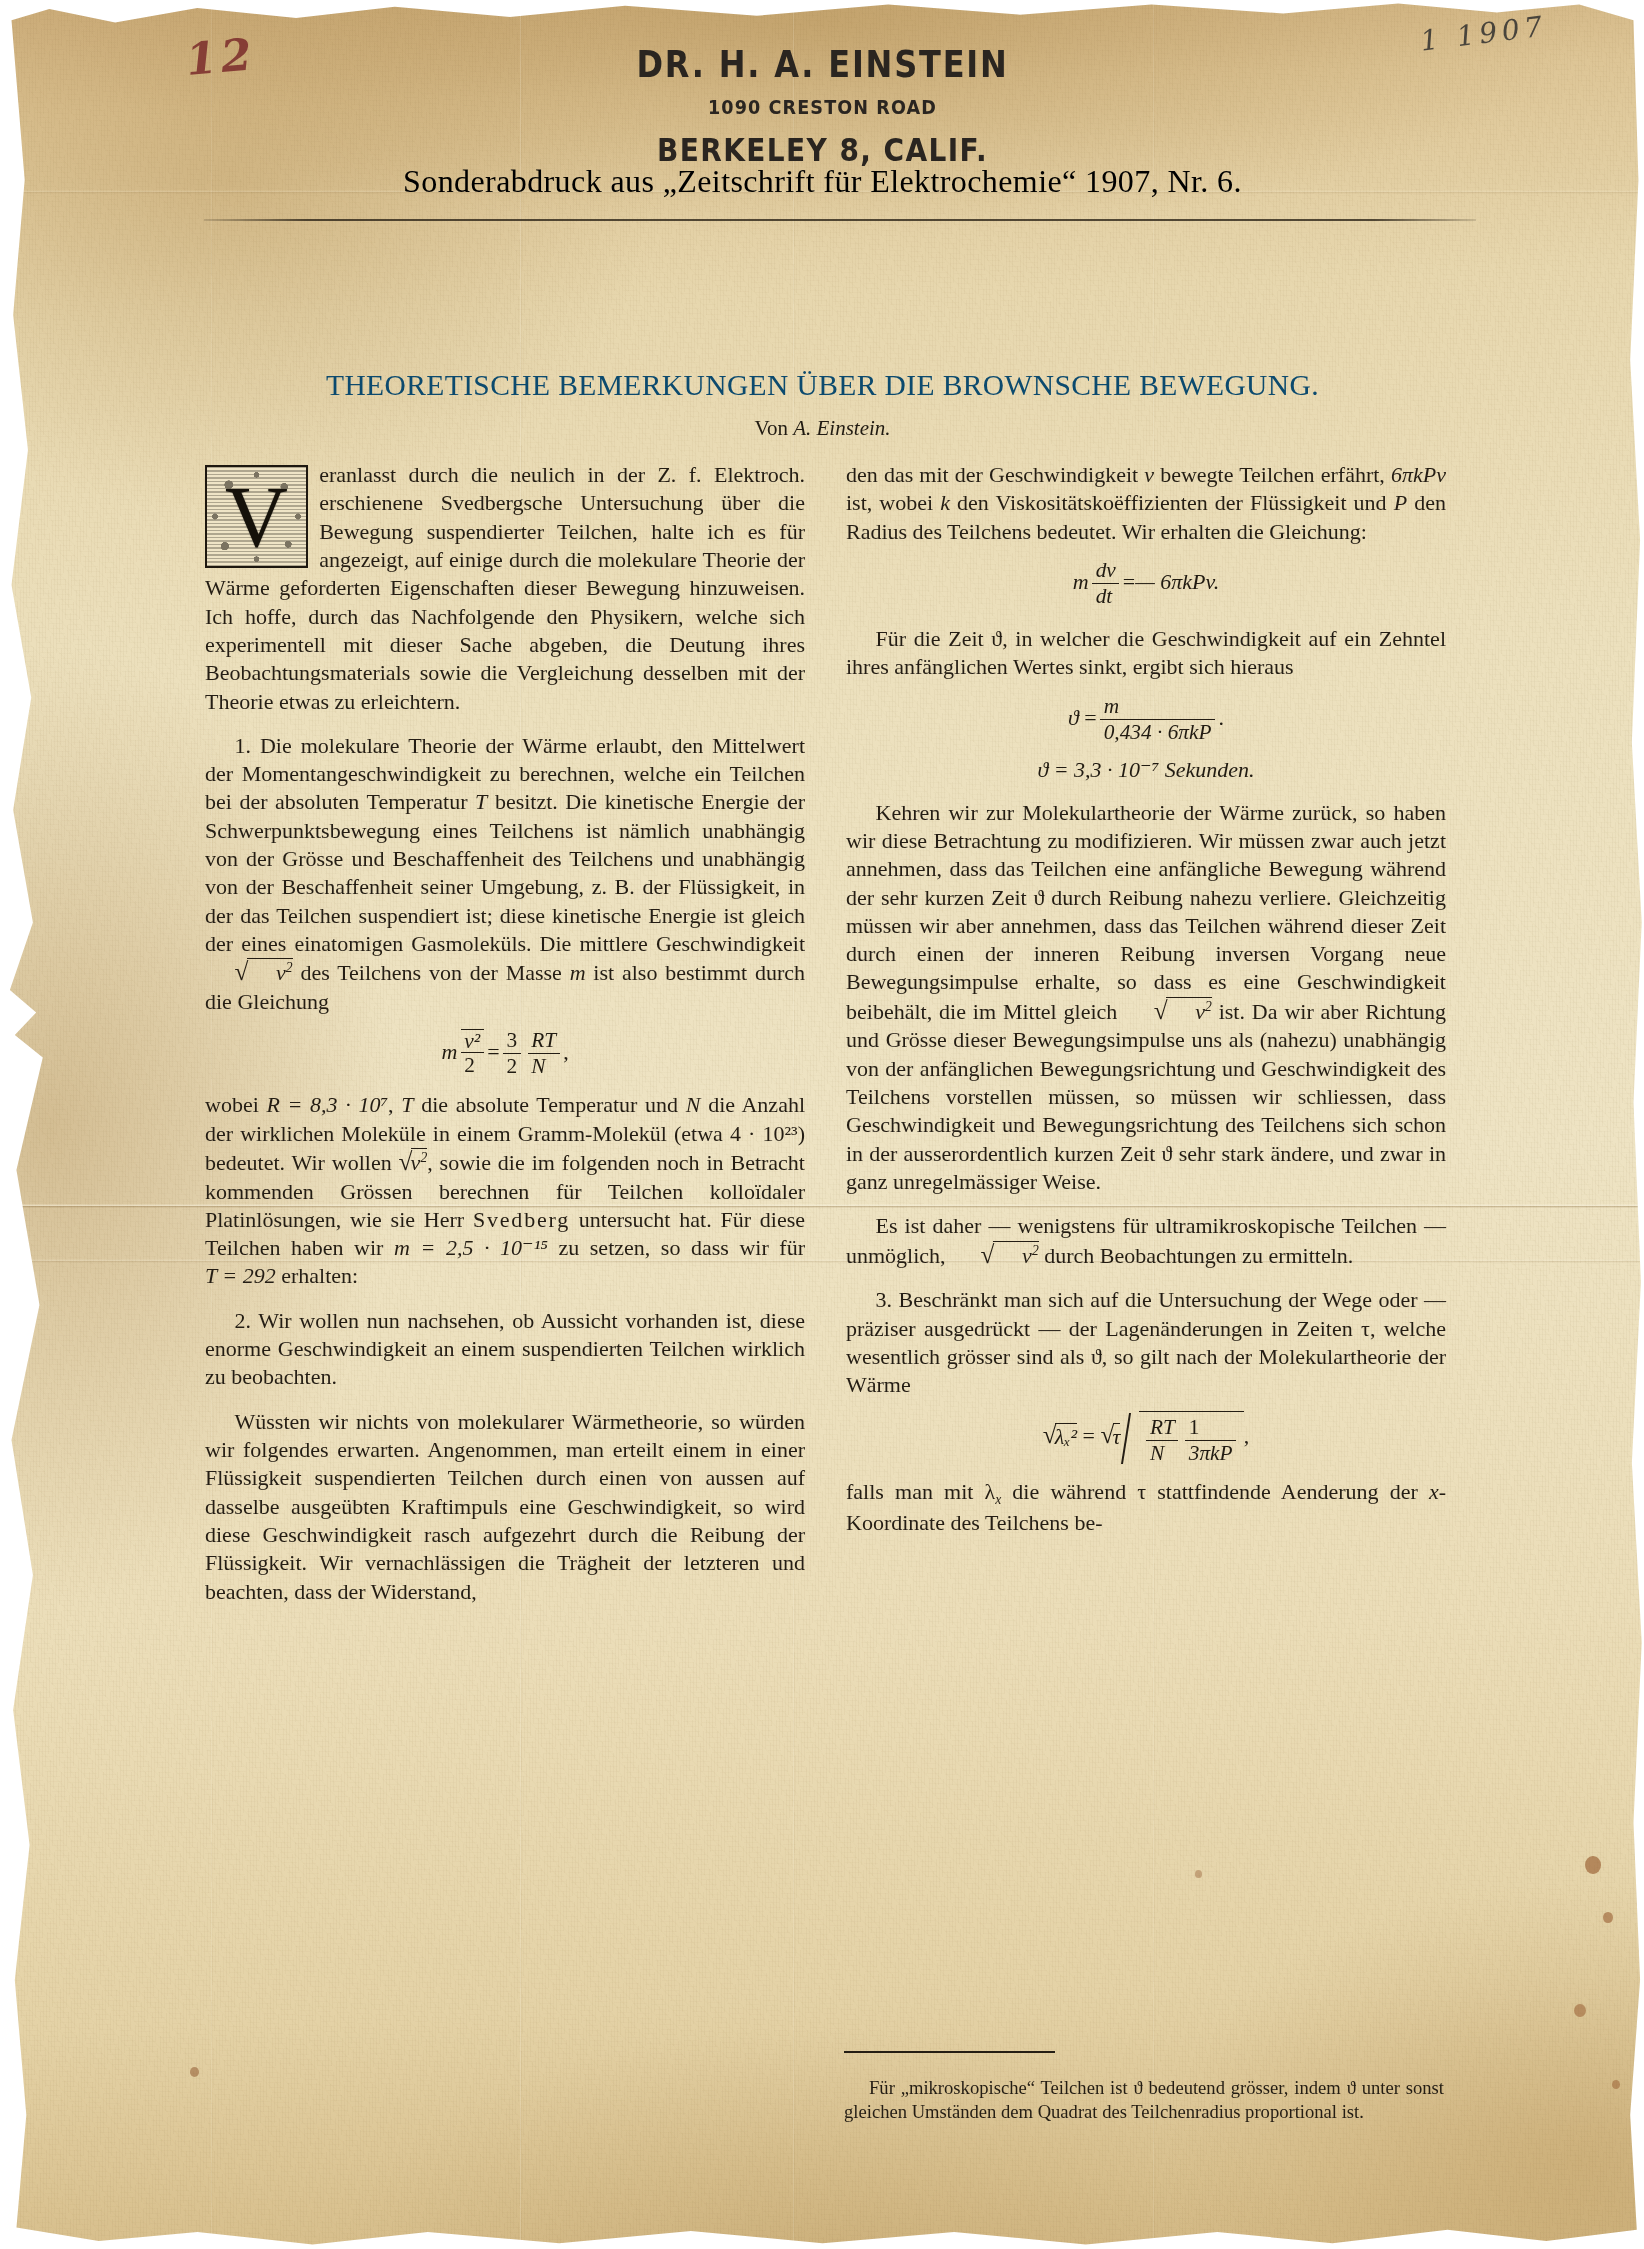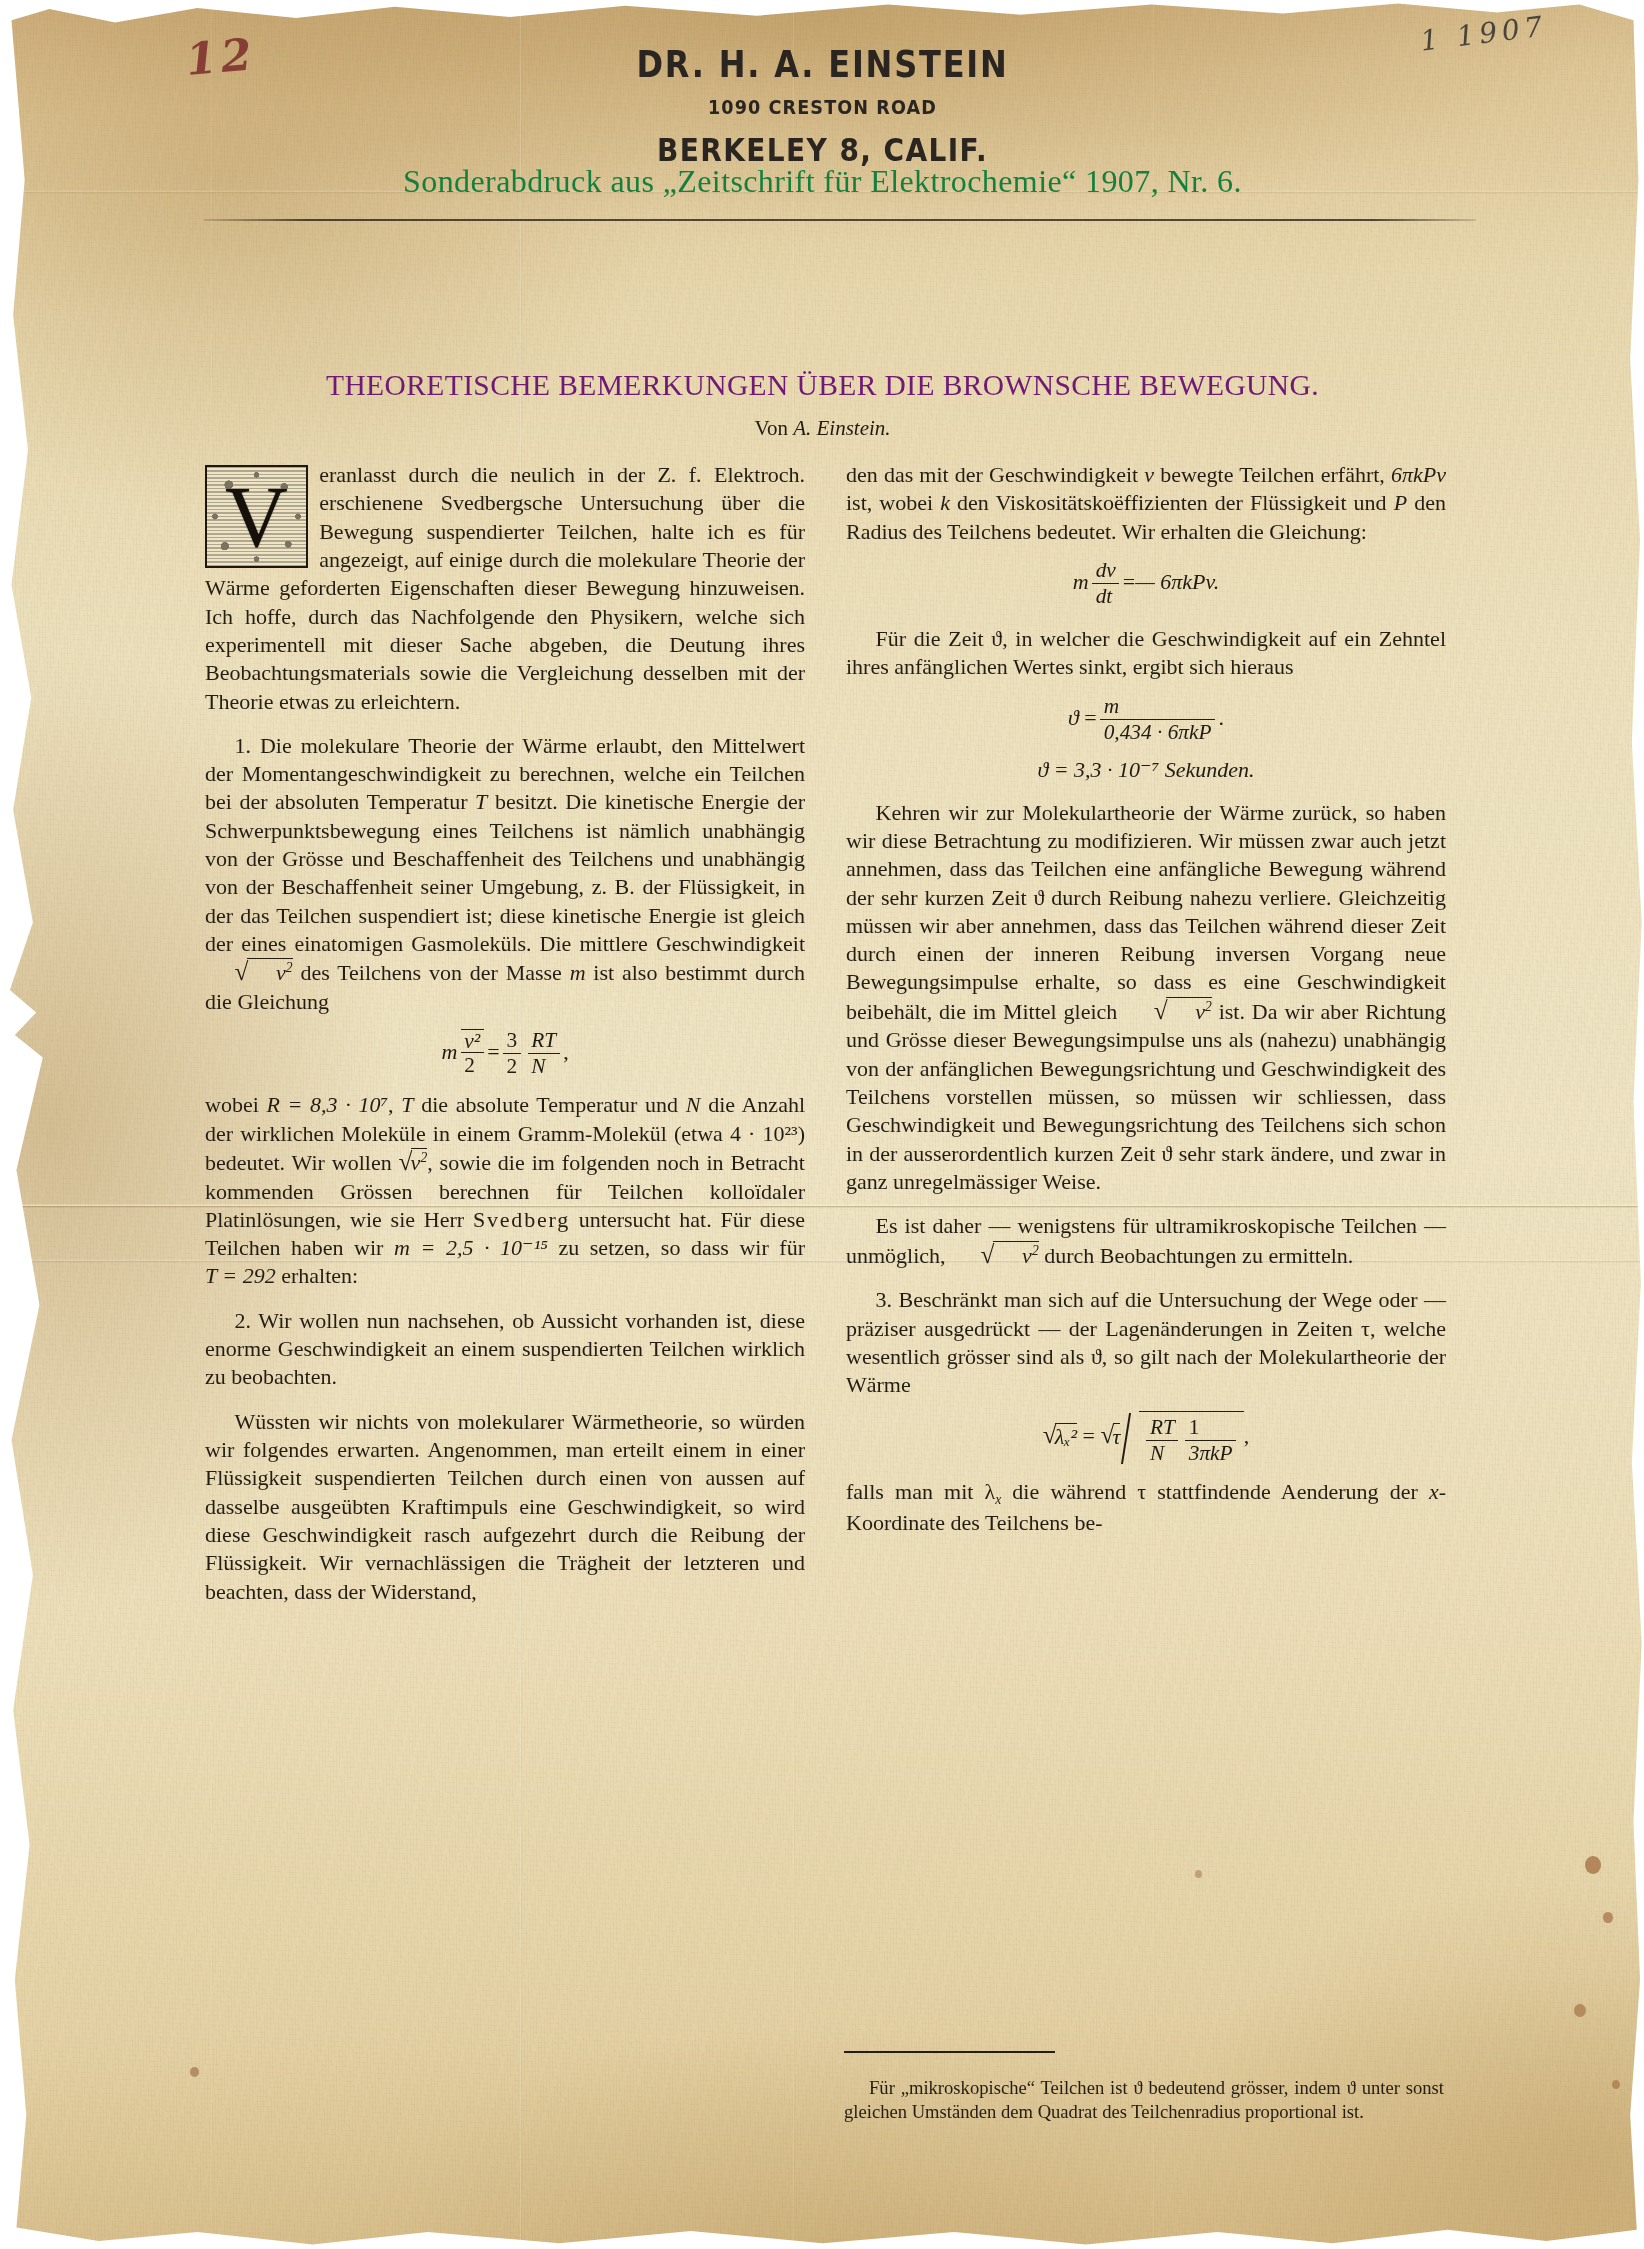--- a/index.html
+++ b/index.html
@@ -65,28 +65,28 @@
   #stamp{position:absolute;left:0;right:0;top:45px;text-align:center;
     color:#2a2520;font-family:"DejaVu Sans","Liberation Sans",sans-serif;}
   #stamp .l1{font-size:32px;font-weight:700;letter-spacing:1.8px;
     transform:scaleY(1.18);display:block;}
   #stamp .l2{font-size:17.6px;font-weight:600;letter-spacing:1.1px;margin-top:14px;
     transform:scaleY(1.12);display:block;}
   #stamp .l3{font-size:28px;font-weight:700;letter-spacing:1.4px;margin-top:17px;
     transform:scaleY(1.15);display:block;}
 
   #offprint{position:absolute;left:0;right:0;top:163px;text-align:center;
-    font-size:32px;letter-spacing:0.4px;color:#15803d;}
+    font-size:32px;letter-spacing:0.4px;color:#000000;}
 
   #rule-top{position:absolute;left:204px;right:169px;top:219px;height:2.1px;
     background:linear-gradient(90deg,rgba(40,32,20,.15),rgba(40,32,20,.78) 8%,rgba(40,32,20,.78) 92%,rgba(40,32,20,.15));}
 
   
   #title{position:absolute;left:0;right:0;top:369px;text-align:center;
-    font-size:29.5px;letter-spacing:0.4px;color:#701a75;}
+    font-size:29.5px;letter-spacing:0.4px;color:#0c4a6e;}
   #byline{position:absolute;left:0;right:0;top:416px;text-align:center;font-size:21px;}
   #byline .nm{font-style:italic;}
 
   
   #cols{position:absolute;left:205px;top:461px;width:1242px;
     display:flex;gap:41px;}
   .col{width:600px;}
   p{margin:0;font-size:22px;line-height:1.287;text-align:justify;
     text-justify:inter-word;hyphens:manual;color:#241d14;}
   p.ind{text-indent:29.5px;margin-top:16px;}

